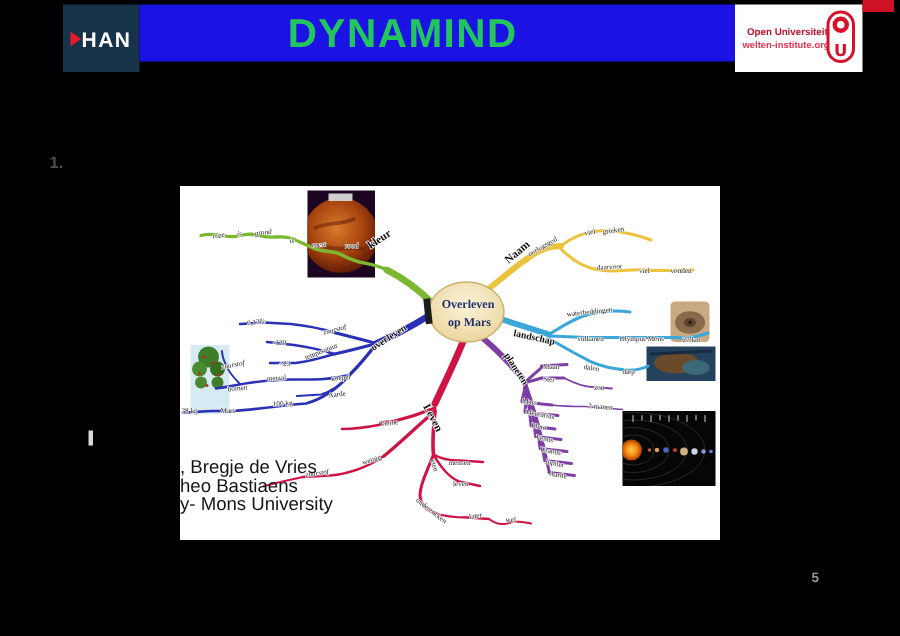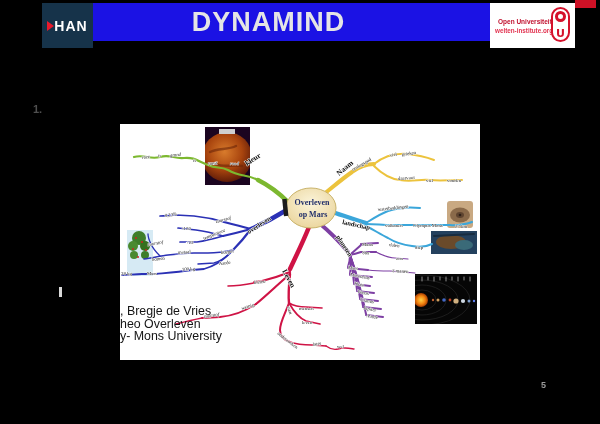--- a/index.html
+++ b/index.html
@@ -9,21 +9,21 @@
   }
   .abs{position:absolute;}
   
   .han-box{left:42px;top:3px;width:51px;height:45px;background:#16334a;
     display:flex;align-items:center;justify-content:center;gap:0;}
   .han-arrow{width:0;height:0;border-left:7px solid #e8192c;
     border-top:5px solid transparent;border-bottom:5px solid transparent;}
   .han-text{color:#fff;font-weight:bold;font-size:14px;letter-spacing:1px;}
   .banner{left:93px;top:3px;width:397px;height:38px;background:#1b12e4;}
   .banner-title{width:100%;height:38px;line-height:38px;text-align:center;
-    padding-right:46px;box-sizing:border-box;color:#e5e5e5;font-size:27px;
+    padding-right:46px;box-sizing:border-box;color:#22c55e;font-size:27px;
     font-weight:600;letter-spacing:1px;}
   .ou-box{left:490px;top:3px;width:85px;height:45px;background:#fff;}
   .ou-line1{position:absolute;left:8px;top:15px;font-size:6.5px;font-weight:bold;color:#c00f2d;}
   .ou-line2{position:absolute;left:5px;top:24px;font-size:6.3px;font-weight:bold;color:#e23350;}
   .ou-mark{position:absolute;right:5px;top:4px;width:19px;height:35px;
     border:2.5px solid #d5112b;border-radius:11px;box-sizing:border-box;}
   .ou-o{position:absolute;left:2px;top:2px;width:5px;height:5px;
     border:3.5px solid #d5112b;border-radius:50%;}
   .ou-u{position:absolute;left:0;bottom:0;width:100%;text-align:center;
     color:#d5112b;font-weight:bold;font-size:11px;font-family:"DejaVu Sans",sans-serif;}
@@ -289,16 +289,16 @@
   <text class="lbl" x="58" y="130" transform="rotate(-4 58 130)">metaal</text>
   <text class="lbl" x="32" y="137" transform="rotate(-6 32 137)">bomen</text>
   <text class="lbl-i" x="28" y="122" transform="rotate(-10 28 122)">zuurstof</text>
   <text class="lbl" x="62" y="147" transform="rotate(-4 62 147)">100 kg</text>
   <text class="lbl" x="27" y="151">Mars</text>
   <text class="lbl" x="1" y="151">38 kg</text>
 </svg>
 </div>
 
 <div class="abs authors author-1">, Bregje de Vries</div>
-<div class="abs authors author-2">heo Overleven</div>
+<div class="abs authors author-2">heo Bastiaens</div>
 <div class="abs authors author-3">y- Mons University</div>
 
 <div class="abs page-num">5</div>
 
 </body></html>

